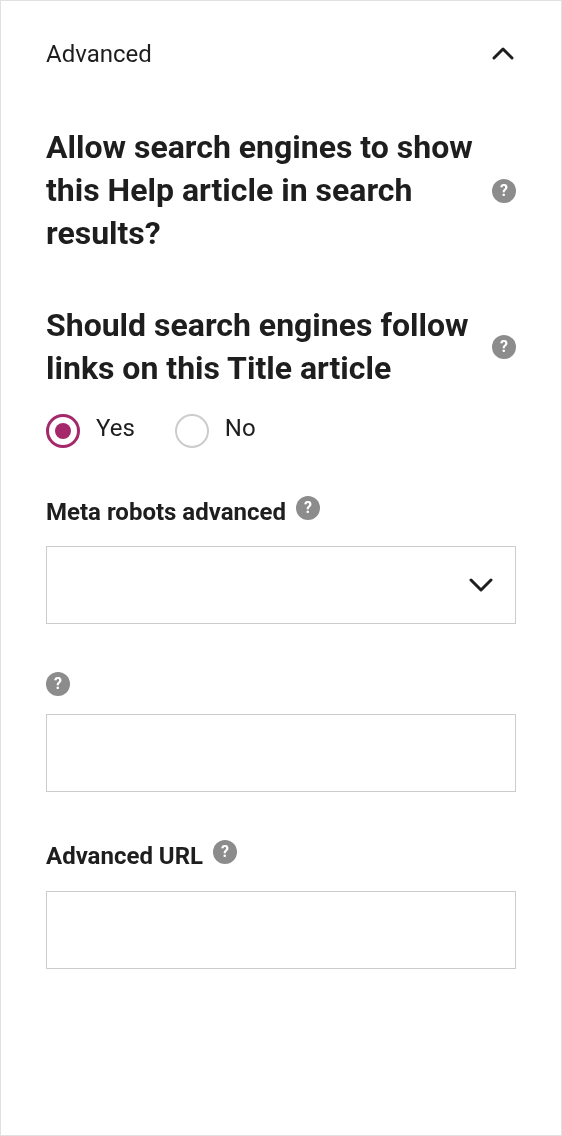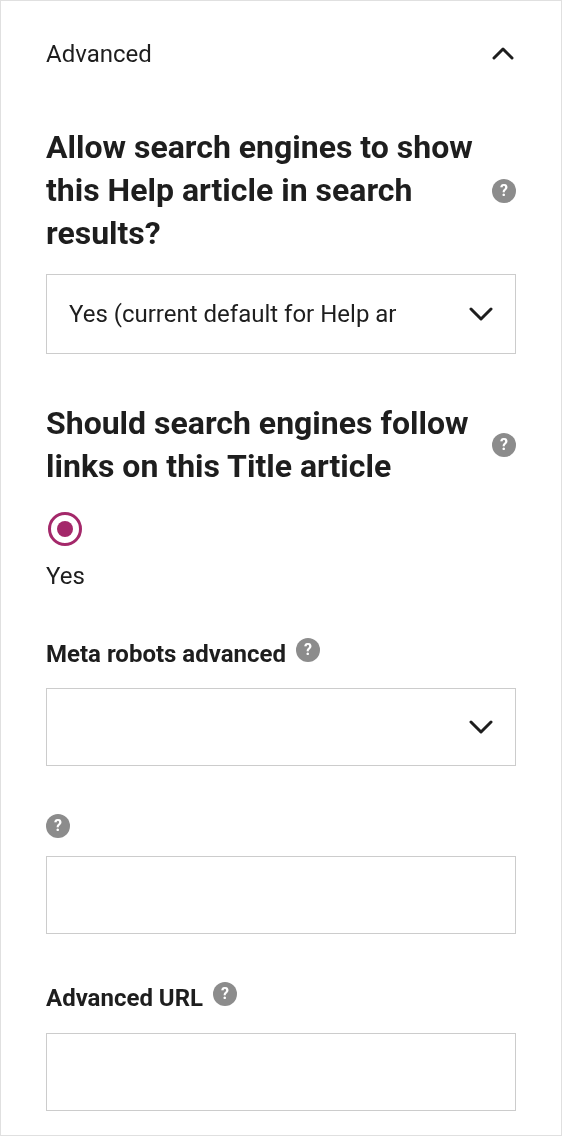--- a/index.html
+++ b/index.html
@@ -118,24 +118,23 @@
       height: 14px;
     }
     .radio-row {
       display: flex;
       align-items: center;
       gap: 40px;
       margin-top: 6px;
     }
     .radio-option {
       display: flex;
-      align-items: center;
+      align-items: flex-start;
       gap: 16px;
       cursor: pointer;
-      flex-direction: column;
     }
     .radio-circle {
       width: 34px;
       height: 34px;
       border-radius: 50%;
       border: 2px solid #ccc;
       background: #fff;
       display: flex;
       align-items: center;
       justify-content: center;
@@ -183,42 +182,38 @@
     </div>
   </div>
 
   <div class="panel-body">
 
     <div class="form-group">
       <div class="label-row">
         <div class="label-text">Allow search engines to show this Help article in search results?</div>
         <div class="help-icon">?</div>
       </div>
-      <div class="select-wrap">
-        <div class="select-value">Yes (current default for Help ar</div>
-        <div class="select-chevron">
-          <svg viewBox="0 0 24 14" fill="none" stroke="#1e1e1e" stroke-width="3" stroke-linecap="round" stroke-linejoin="round">
-            <polyline points="2,2 12,12 22,2"></polyline>
-          </svg>
-        </div>
-      </div>
     </div>
 
     <div class="form-group">
       <div class="label-row">
         <div class="label-text">Should search engines follow links on this Title article</div>
         <div class="help-icon">?</div>
       </div>
       <div class="radio-row">
         <div class="radio-option">
           <div class="radio-circle selected">
             <div class="radio-dot"></div>
           </div>
           <div class="radio-label">Yes</div>
         </div>
+        <div class="radio-option">
+          <div class="radio-circle"></div>
+          <div class="radio-label">No</div>
+        </div>
       </div>
     </div>
 
     <div class="form-group">
       <div class="inline-label-group">
         <div class="label-inline">Meta robots advanced</div>
         <div class="help-icon">?</div>
       </div>
       <div class="select-wrap tall">
         <div class="select-value"></div>

